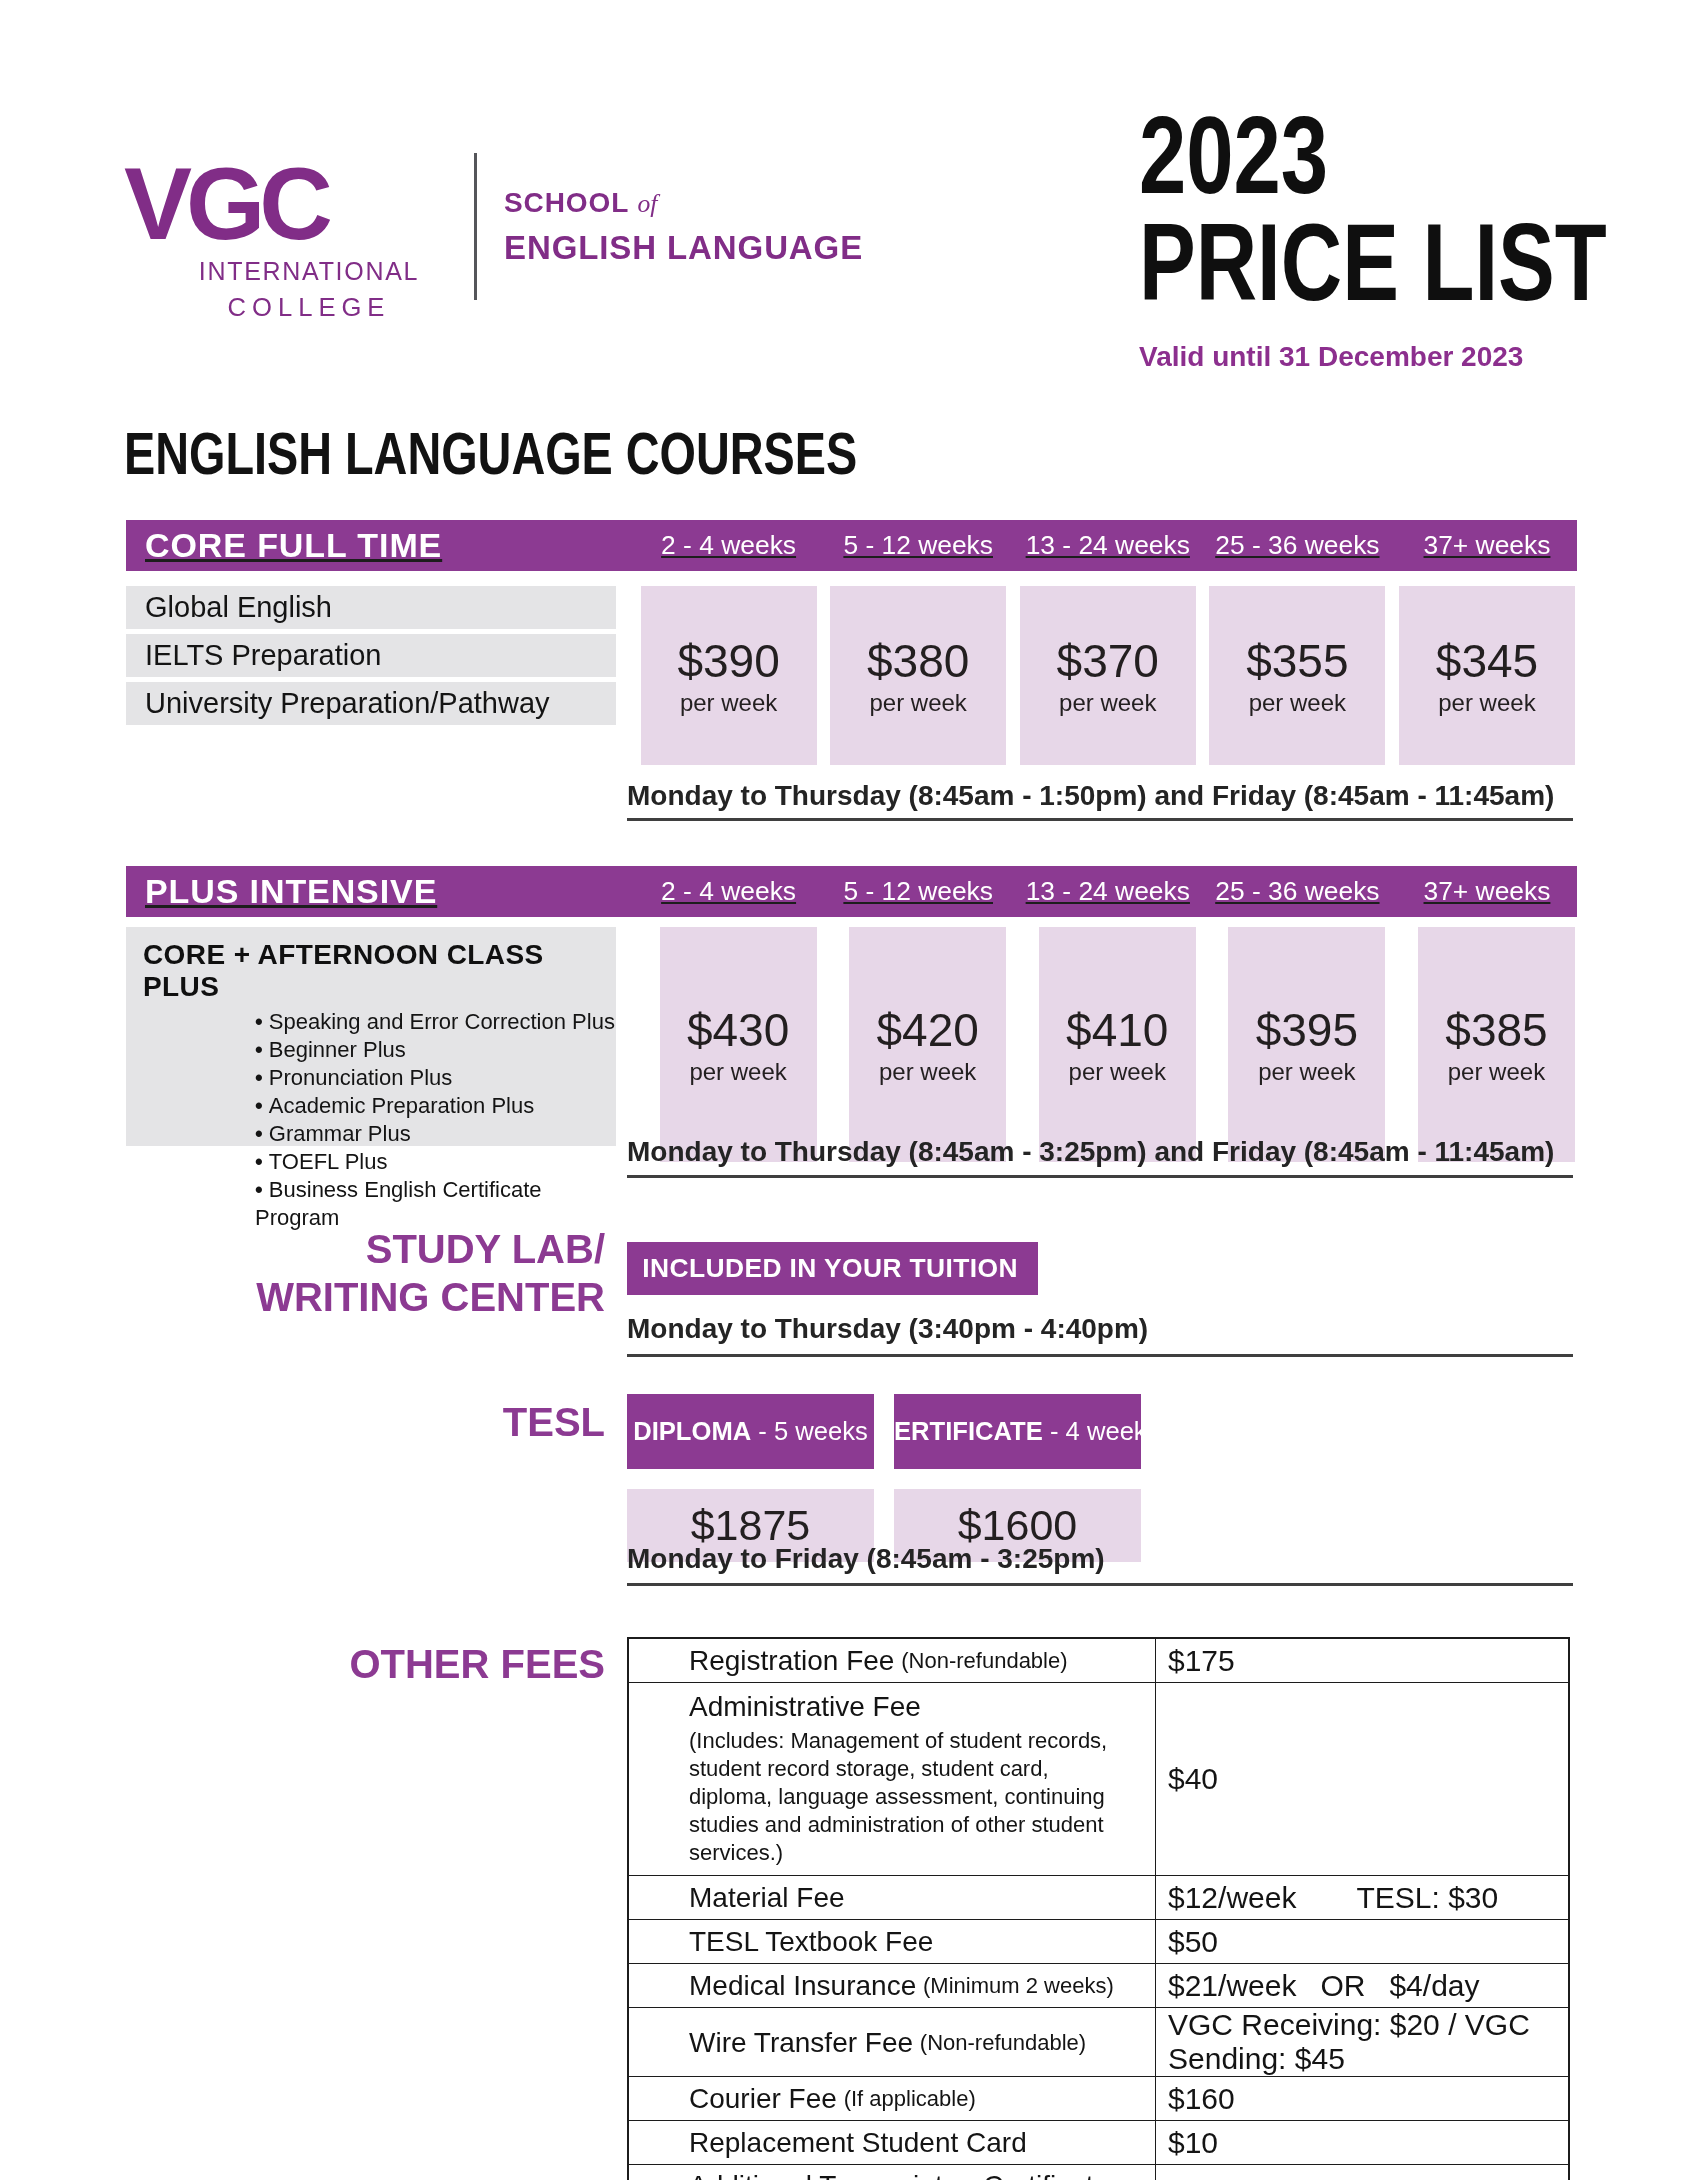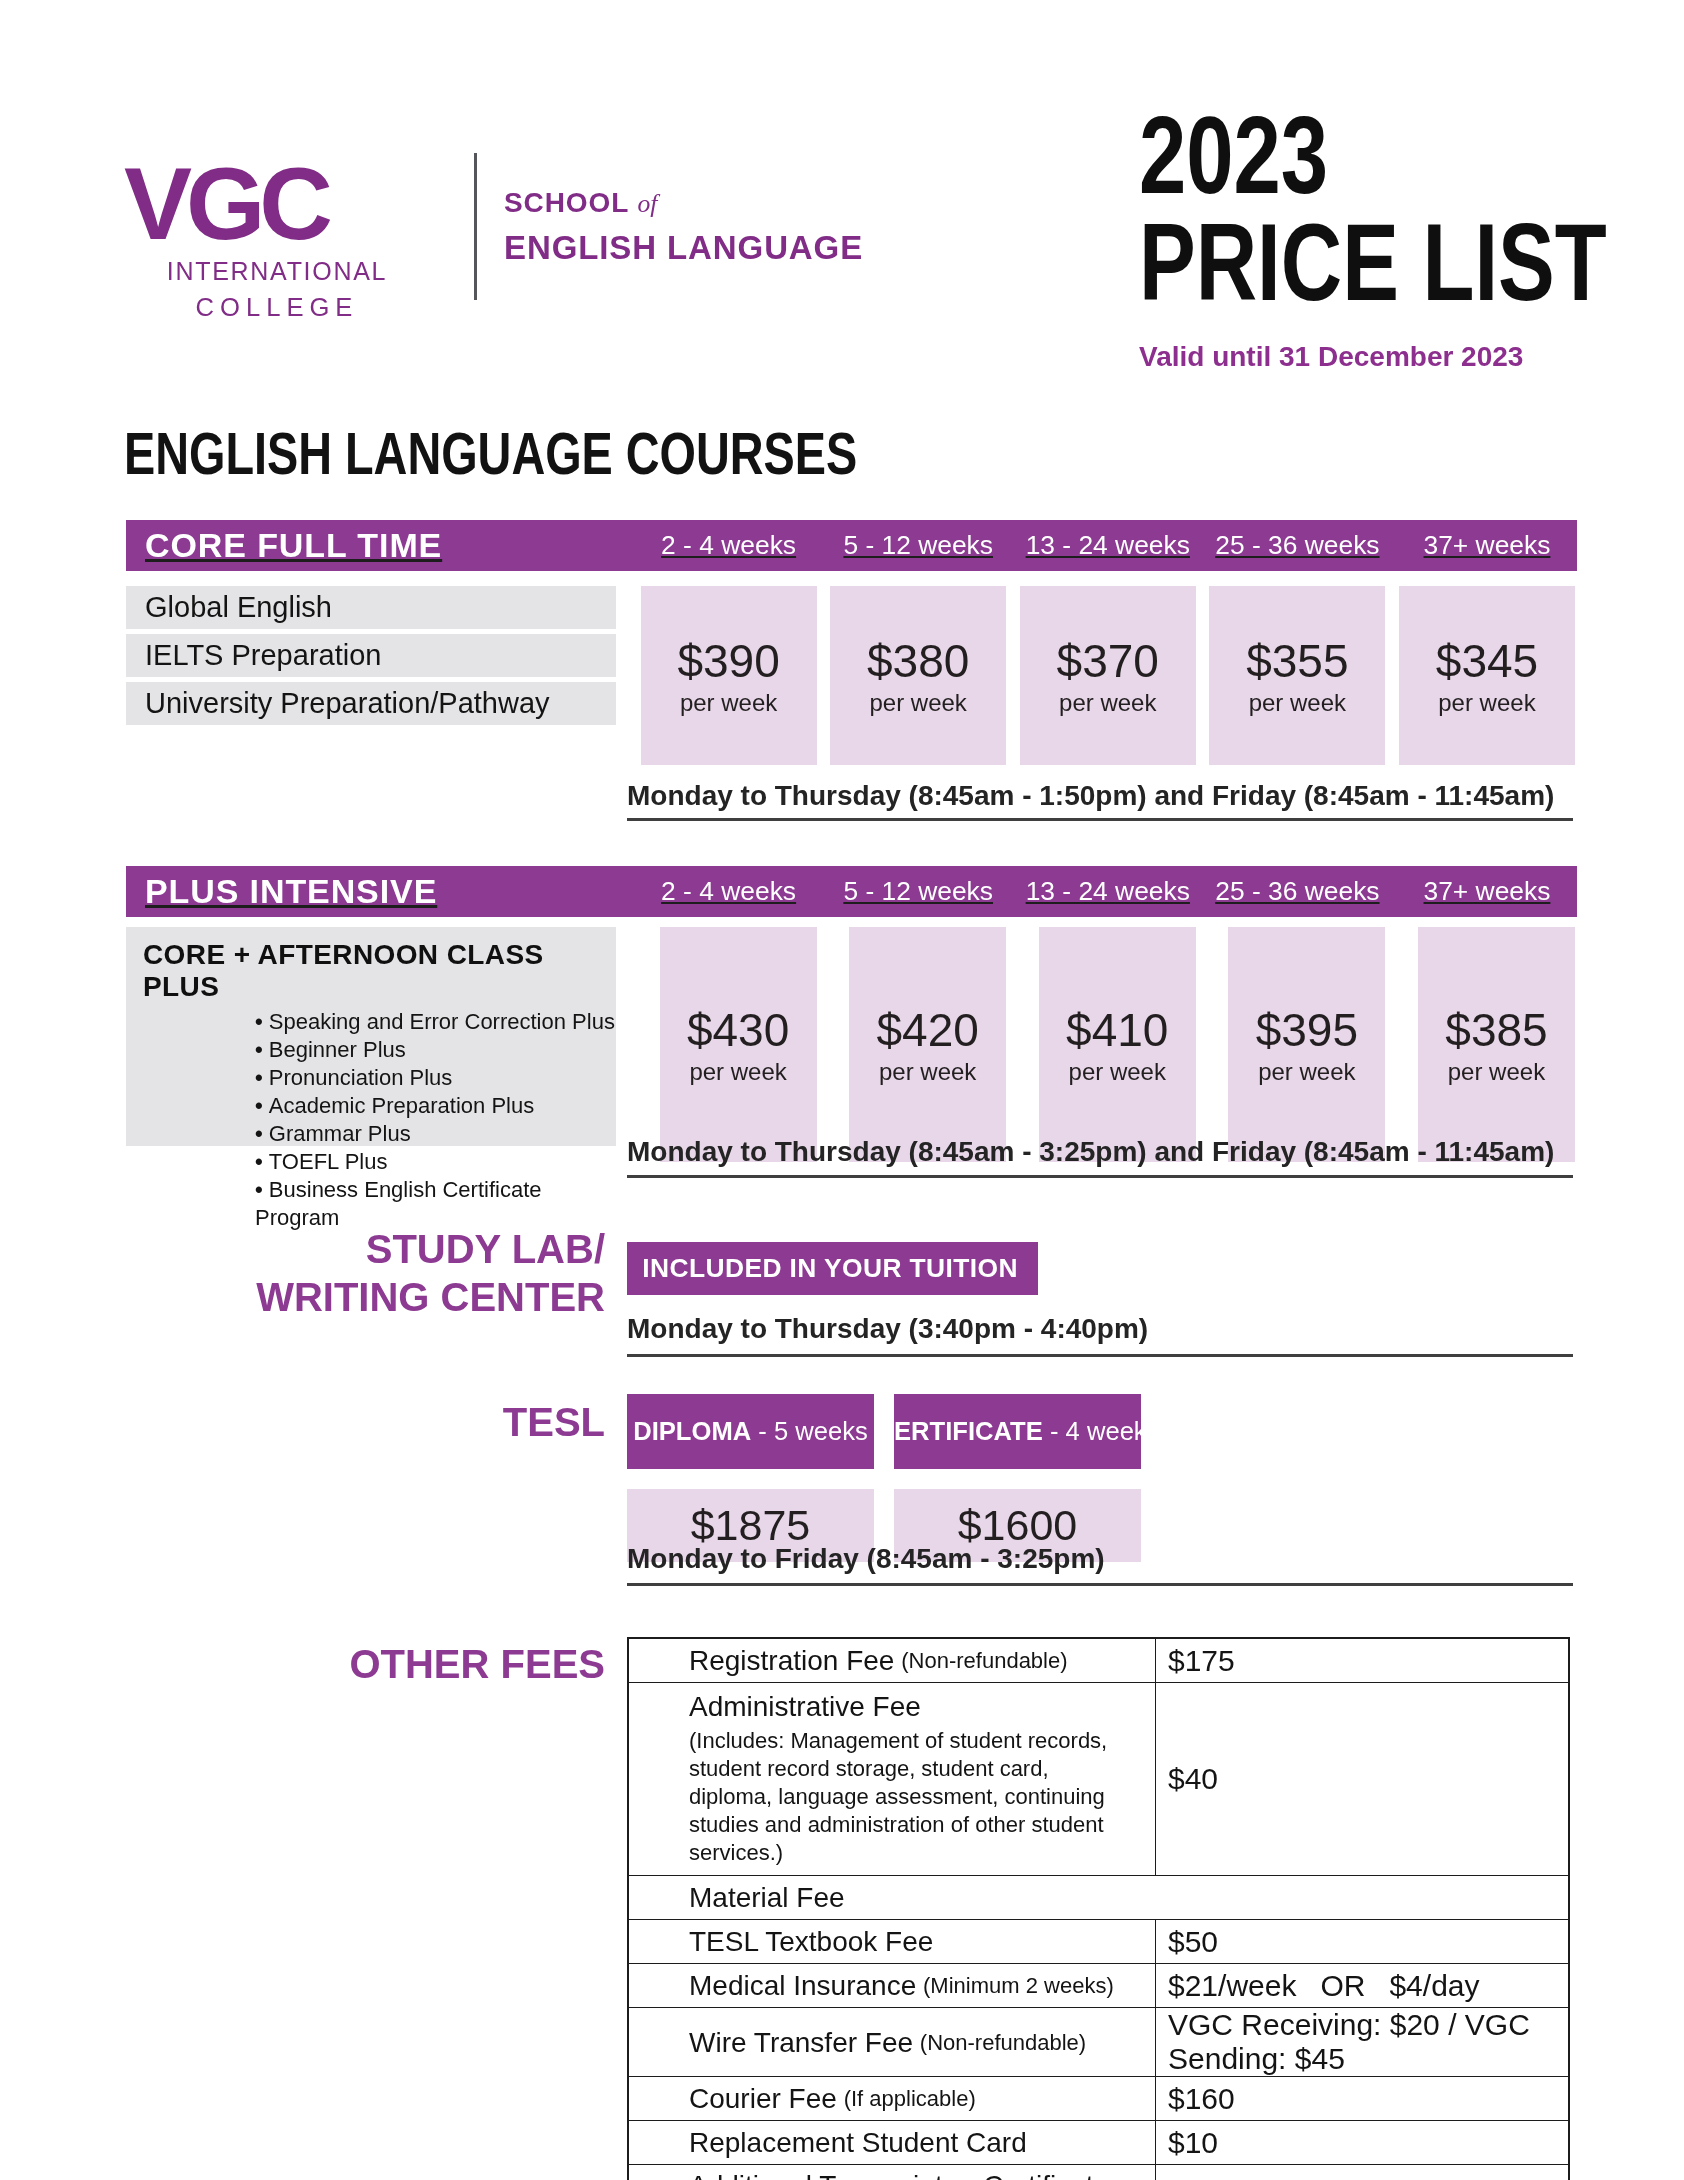--- a/index.html
+++ b/index.html
@@ -5,21 +5,21 @@
   html,body{margin:0;padding:0;background:#888;}
   .page{
     position:relative; width:1685px; height:2181px; background:#ffffff;
     font-family:"Liberation Sans", sans-serif; color:#1d1d1d; overflow:hidden;
   }
   .abs{position:absolute;}
 
   
   .logo-vgc{left:124px; top:153px; font-size:102px; line-height:1; font-weight:700;
     color:#812d87; letter-spacing:-6px;}
-  .logo-sub{left:112px; top:257px; width:330px; text-align:center; color:#812d87;}
+  .logo-sub{left:144px; top:257px; width:330px; text-align:center; color:#812d87;}
   .logo-sub .l1{font-size:25px; letter-spacing:1.7px; font-weight:400;}
   .logo-sub .l2{font-size:25.6px; letter-spacing:6px; font-weight:400; margin-top:6.8px;}
   .logo-divider{left:474px; top:153px; width:2.6px; height:147px; background:#55565a;}
   .school{left:504px; top:187px; color:#812d87;}
   .school .l1{font-size:28px; font-weight:700; letter-spacing:0.9px;}
   .school .l1 .of{font-family:"Liberation Serif", serif; font-style:italic; font-weight:400; font-size:25.6px; letter-spacing:0;}
   .school .l2{font-size:33px; font-weight:700; letter-spacing:0.9px; margin-top:10.2px;}
 
   .big-title{left:1139px; top:102px; color:#0f0f0f; font-weight:700; font-size:109px;
     line-height:0.98; transform:scaleX(0.78); transform-origin:left top; white-space:nowrap;}
@@ -232,20 +232,24 @@
         <div>Administrative Fee</div>
         <div class="adesc">(Includes: Management of student records, student record storage, student card, diploma, language assessment, continuing studies and administration of other student services.)</div>
       </div>
       <div class="fee-val">$40</div>
     </div>
 
     <div class="fee-row">
       <div class="fee-name">
           <span>Material Fee</span>
         </div>
+      <div class="fee-val">
+          <span>$12/week</span>
+          <span class="gap70">TESL: $30</span>
+        </div>
     </div>
 
     <div class="fee-row">
       <div class="fee-name">
           <span>TESL Textbook Fee</span>
         </div>
       <div class="fee-val">$50</div>
     </div>
 
     <div class="fee-row">

